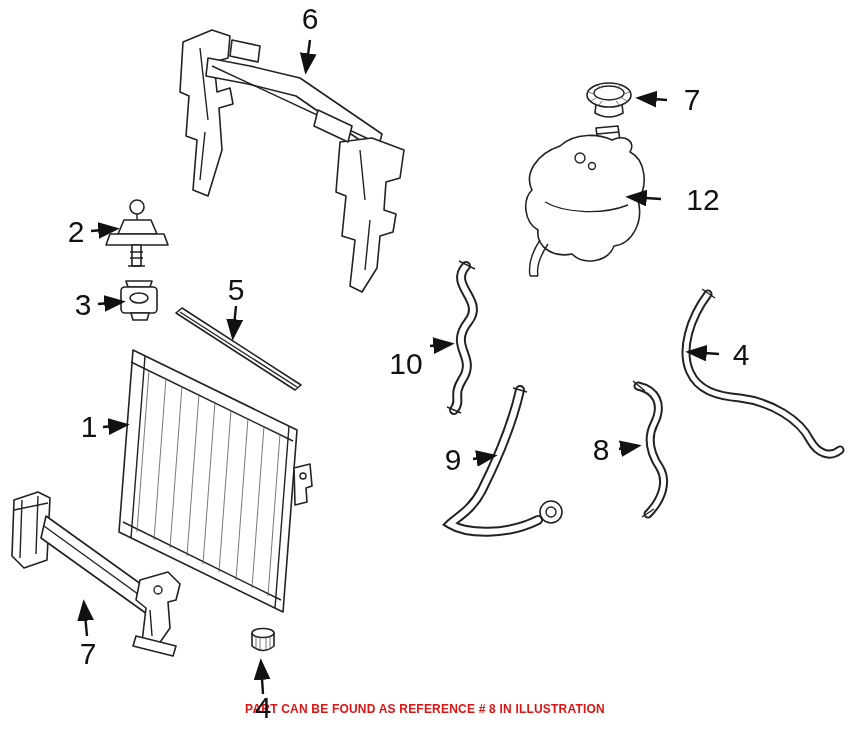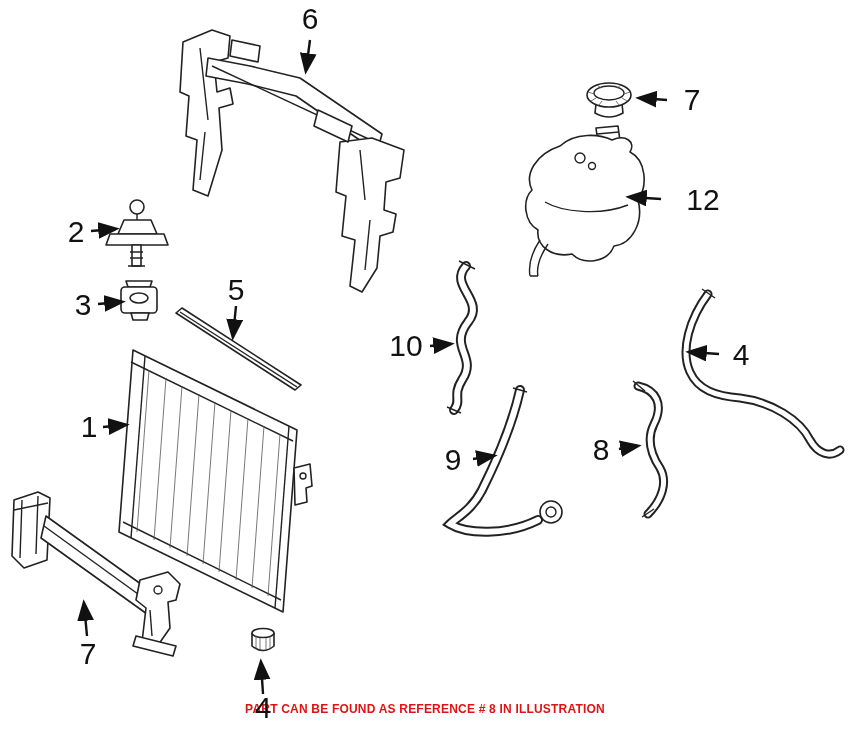--- a/index.html
+++ b/index.html
@@ -174,19 +174,19 @@
 
   <div class="ref-label" style="left:89px;top:427px">1</div>
   <div class="ref-label" style="left:76px;top:232px">2</div>
   <div class="ref-label" style="left:83px;top:305px">3</div>
   <div class="ref-label" style="left:263px;top:708px">4</div>
   <div class="ref-label" style="left:236px;top:290px">5</div>
   <div class="ref-label" style="left:310px;top:19px">6</div>
   <div class="ref-label" style="left:88px;top:654px">7</div>
   <div class="ref-label" style="left:601px;top:450px">8</div>
   <div class="ref-label" style="left:453px;top:460px">9</div>
-  <div class="ref-label" style="left:406px;top:346px">10</div>
+  <div class="ref-label" style="left:406px;top:364px">10</div>
   <div class="ref-label" style="left:741px;top:355px">4</div>
   <div class="ref-label" style="left:703px;top:200px">12</div>
   <div class="ref-label" style="left:692px;top:100px">7</div>
 
   <div class="caption">PART CAN BE FOUND AS REFERENCE # 8 IN ILLUSTRATION</div>
 </div>
 
 </body></html>

